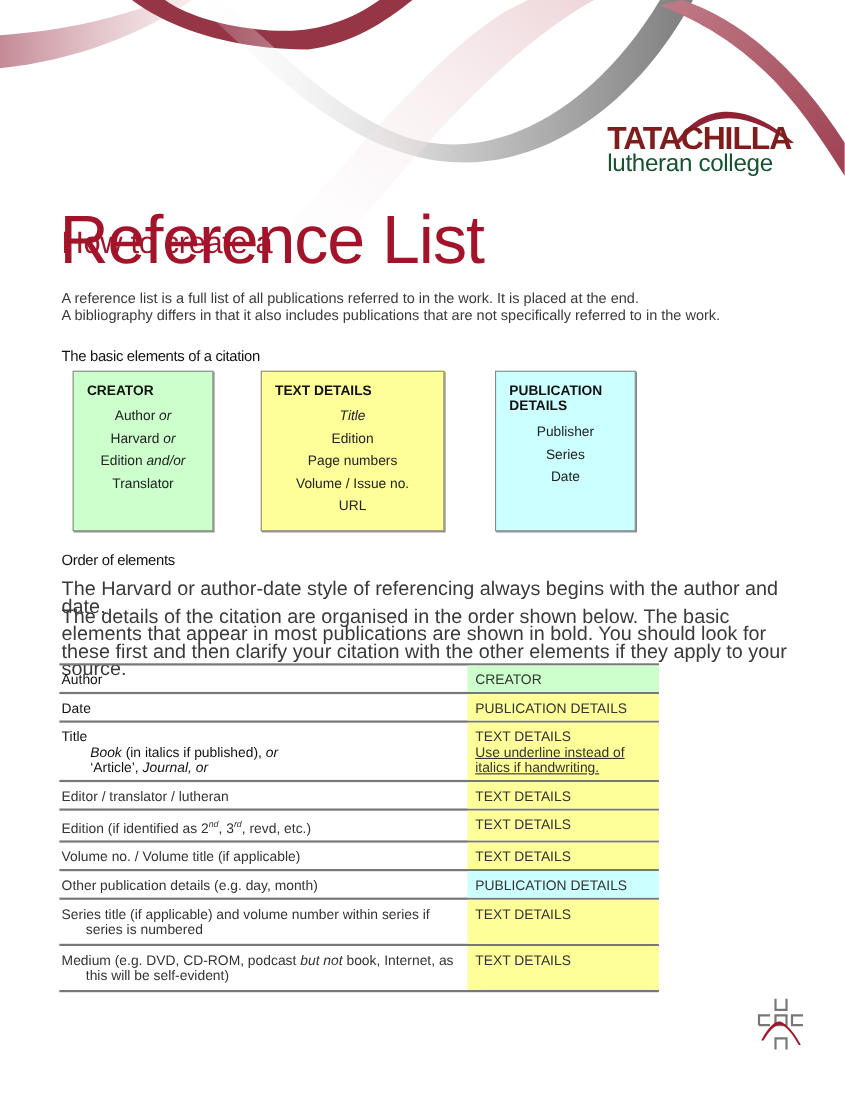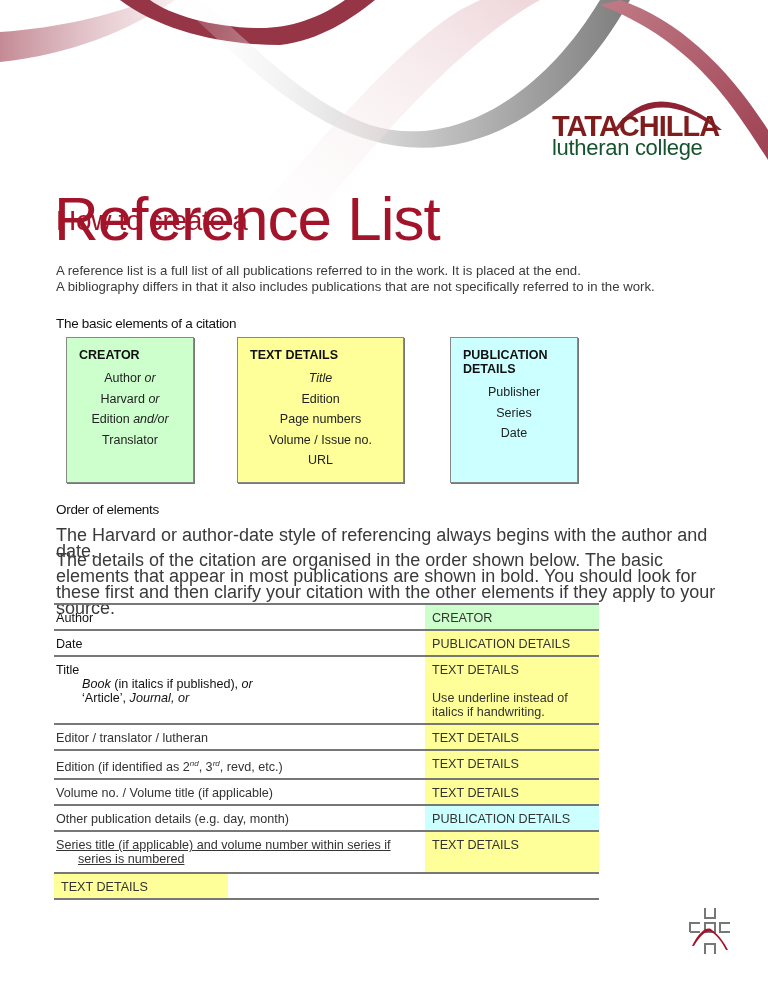--- a/index.html
+++ b/index.html
@@ -31,21 +31,21 @@
     .tbl { position: absolute; left: 54px; top: 603px; width: 545px; }
     .row { display: flex; border-bottom: 2px solid #777; position: relative; }
     .row:first-child { border-top: 2px solid #777; }
     .cell-l { width: 371px; padding: 6px 8px 4px 2px; font-size: 12.6px; color: #333; line-height: 14px; }
     .cell-r { width: 174px; padding: 6px 6px 4px 7px; font-size: 12.6px; color: #333; line-height: 14px; }
     .green { background: #ccffcc; }
     .yellow { background: #ffff99; }
     .cyan { background: #ccffff; }
     .bold-l { color: #111; }
     .indent { padding-left: 26px; display: block; }
-    .hang { display: block; padding-left: 22px; text-indent: -22px; text-decoration: underline; }
+    .hang { display: block; padding-left: 22px; text-indent: -22px; }
     sup { font-size: 8px; font-style: italic; }
 
     .footer-mark { position: absolute; left: 686px; top: 906px; z-index: 2; }
   </style>
 </head>
 <body>
 
 <svg class="ribbons" viewBox="0 0 768 260" xmlns="http://www.w3.org/2000/svg">
   <defs>
     <linearGradient id="gPink" x1="0" y1="0" x2="1" y2="0">
@@ -134,21 +134,21 @@
     <div class="cell-r yellow">PUBLICATION DETAILS</div>
   </div>
   <div class="row">
     <div class="cell-l bold-l" style="padding-bottom:3px;">
       <span>Title</span>
       <span class="indent"><i>Book</i><span> (in italics if published), </span><i>or</i></span>
       <span class="indent"><span>‘Article’, </span><i>Journal, or</i></span>
     </div>
     <div class="cell-r yellow">
       <div>TEXT DETAILS</div>
-      <div style="margin-top:14px;">Use underline instead of italics if handwriting.</div>
+      <div style="margin-top:0;text-decoration:underline;">Use underline instead of italics if handwriting.</div>
     </div>
   </div>
   <div class="row">
     <div class="cell-l">Editor / translator / lutheran</div>
     <div class="cell-r yellow">TEXT DETAILS</div>
   </div>
   <div class="row">
     <div class="cell-l"><span>Edition (if identified as 2</span><sup>nd</sup><span>, 3</span><sup>rd</sup><span>, revd, etc.)</span></div>
     <div class="cell-r yellow">TEXT DETAILS</div>
   </div>
@@ -160,20 +160,23 @@
     <div class="cell-l">Other publication details (e.g. day, month)</div>
     <div class="cell-r cyan">PUBLICATION DETAILS</div>
   </div>
   <div class="row">
     <div class="cell-l" style="padding-bottom:6px;">
         <span class="hang" style="padding-left:22px;text-indent:-22px;">Series title (if applicable) and volume number within series if series is numbered</span>
       </div>
     <div class="cell-r yellow">TEXT DETAILS</div>
   </div>
   <div class="row">
+    <div class="cell-l" style="padding-bottom:6px;">
+        <span class="hang"><span>Medium (e.g. DVD, CD-ROM, podcast </span><i>but not</i><span> book, Internet, as this will be self-evident)</span></span>
+      </div>
     <div class="cell-r yellow">TEXT DETAILS</div>
   </div>
 </div>
 
 <svg class="footer-mark" width="48" height="60" viewBox="0 0 48 60">
   <g fill="none" stroke="#777" stroke-width="2">
     <path d="M19 2 V12 H29 V2"></path>
     <path d="M4 26 V17 H14 M4 26 H14"></path>
     <path d="M19 17 H29 V26 H19 Z"></path>
     <path d="M44 17 H34 V26 H44"></path>

